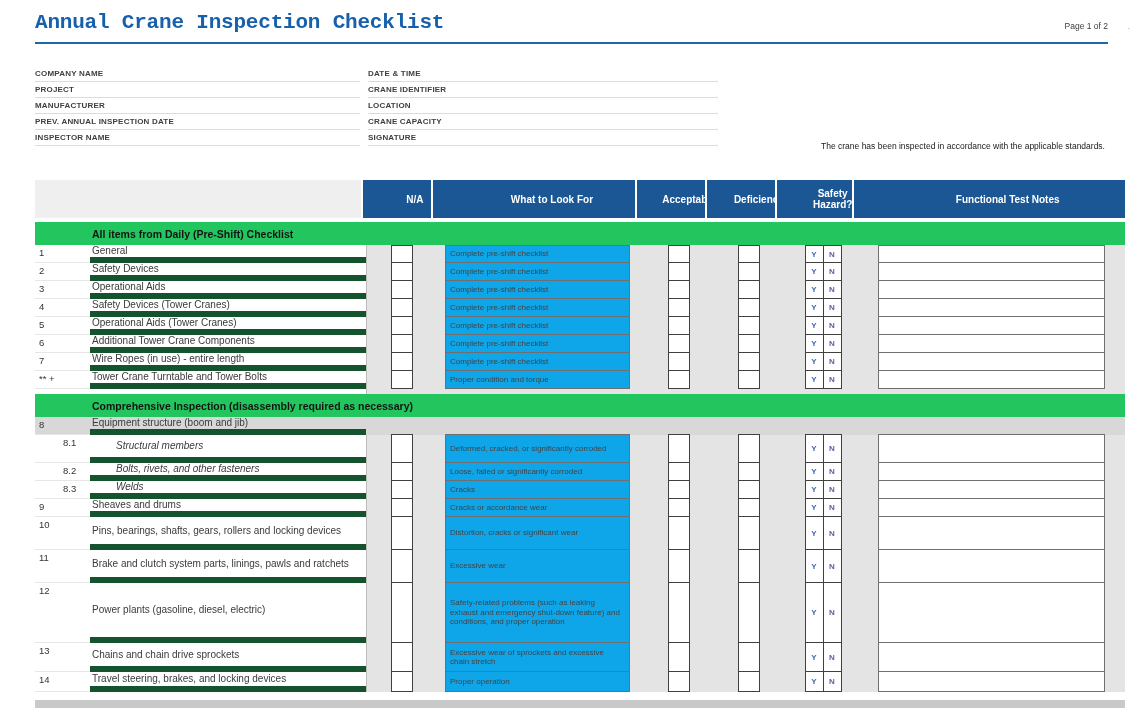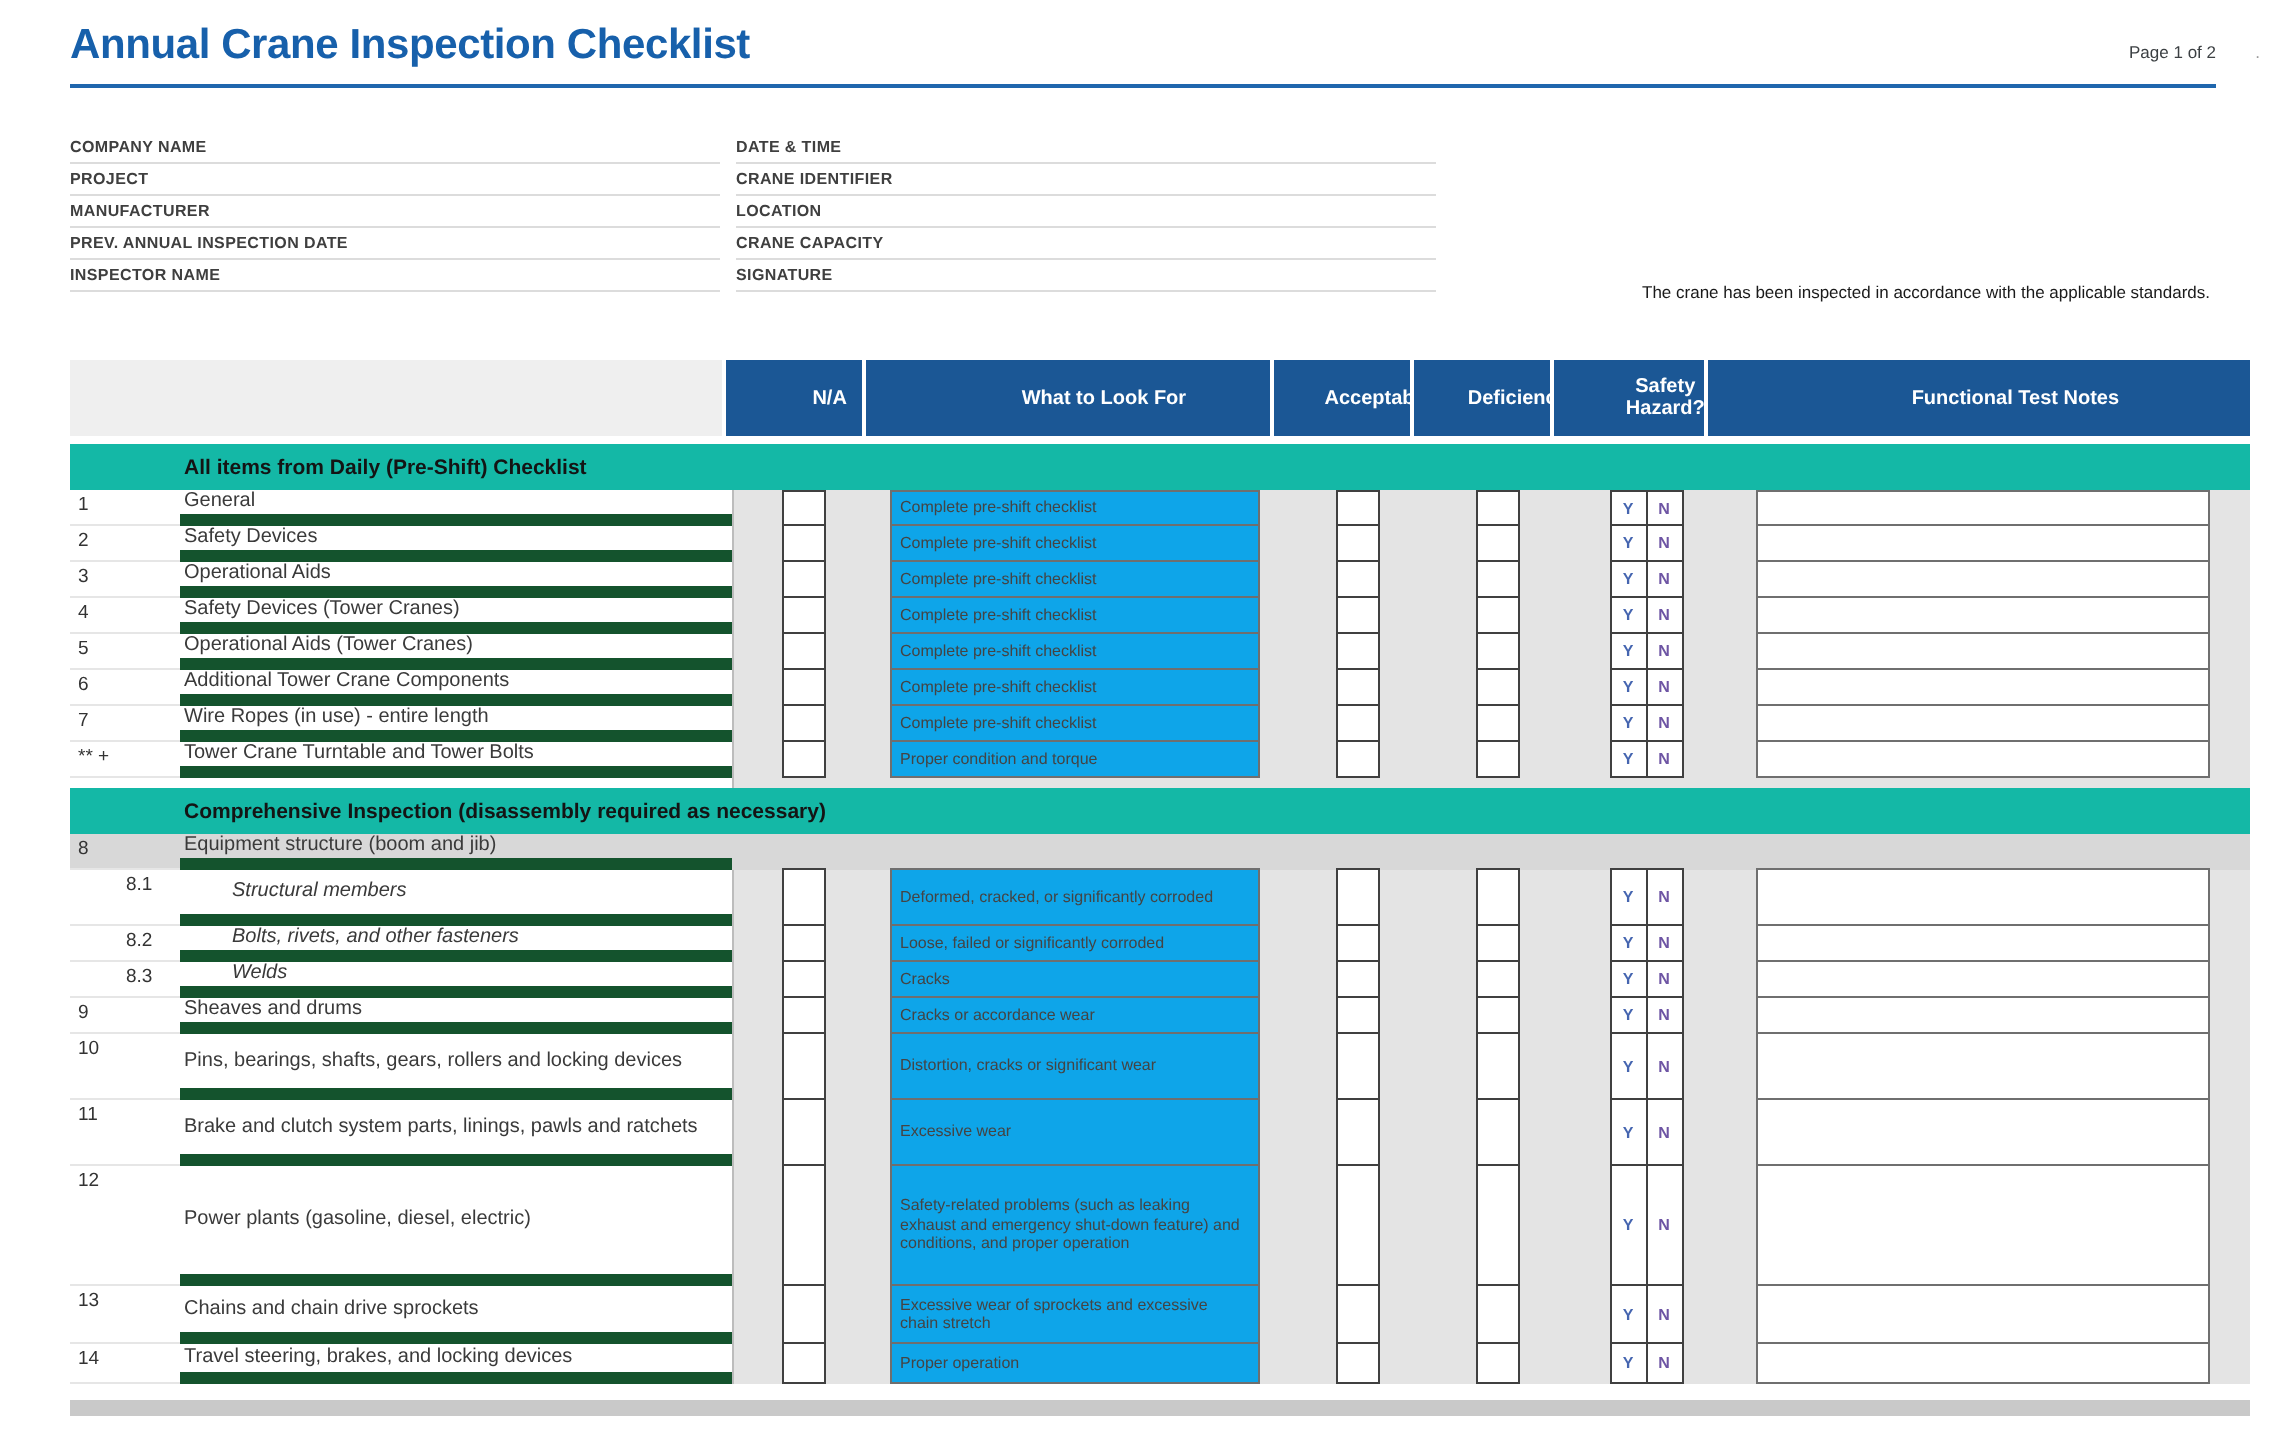--- a/index.html
+++ b/index.html
@@ -1,18 +1,18 @@
 <!DOCTYPE html>
 <html><head>
 <meta charset="utf-8">
 <style>
   * { margin:0; padding:0; box-sizing:border-box; }
   html,body { width:1140px; height:716px; background:#ffffff; font-family:"Liberation Sans", sans-serif; position:relative; overflow:hidden; }
 
-  .title { position:absolute; left:35px; top:11px; font-size:21px; font-weight:bold; color:#1760ab; letter-spacing:-0.2px; }
+  .title { position:absolute; left:35px; top:11px; font-size:21px; font-weight:bold; color:#1760ab; letter-spacing:-0.2px;font-family:Liberation Mono, monospace; }
   .title-rule { position:absolute; left:35px; top:42px; width:1073px; height:2px; background:#1f66ad; }
   .page-label { position:absolute; top:21px; right:32px; font-size:8.5px; color:#3c4043; }
   .page-suffix { position:absolute; top:21px; right:10px; font-size:8.5px; color:#9a9a9a; }
 
   .fields { position:absolute; left:35px; top:66px; width:1073px; display:flex; }
   .fcol.left { width:325px; }
   .fcol.right { width:350px; margin-left:8px; }
   .frow { height:16px; border-bottom:1px solid #dcdcdc; display:flex; align-items:center; }
   .flabel { font-size:8px; font-weight:bold; color:#3f3f3f; letter-spacing:0.2px; }
   .fvalue { flex:1; height:100%; }
@@ -22,21 +22,21 @@
   .thead { position:absolute; left:35px; top:180px; width:1090px; height:38px; display:flex; }
   .th { background:#1b5795; color:#fff; font-weight:bold; font-size:10px; line-height:11px;
         display:flex; align-items:center; justify-content:center; text-align:center; margin-left:2px;padding-left:36px; }
   .th.spacer { background:#efefef; width:331px; margin-left:0; }
   .th.na { width:69px; } .th.look { width:205px; } .th.acc { width:68px; }
   .th.def { width:68px; } .th.safety { width:76px; } .th.notes { width:275px; }
 
   .tbody { position:absolute; left:35px; top:222px; width:1090px; }
   .body-backdrop { position:absolute; left:331px; right:0; top:0; bottom:0; background:#e4e4e4; border-left:1px solid #bcbcbc; }
 
-  .band { position:relative; height:23px; background:#14b8a6; display:flex; align-items:center;
+  .band { position:relative; height:23px; background:#22c55e; display:flex; align-items:center;
           padding-left:57px; font-size:10.5px; font-weight:bold; color:#141414; }
   .band.gap { margin-top:5px; }
 
   .trow { position:relative; display:flex; min-height:18px; }
   .cell { flex:none; }
   .cell.num { width:55px; padding:2px 0 0 4px; font-size:9.5px; color:#333; border-bottom:1px solid #e6e6e6; }
   .cell.name { width:276px; padding:0 6px 0 2px; font-size:10px; color:#3a3a3a; border-bottom:6px solid #14532d;
                display:flex; align-items:center; line-height:11.5px; }
   .trow.sub .cell.num { padding-left:28px; }
   .trow.sub .cell.name { padding-left:26px; font-style:italic; }

